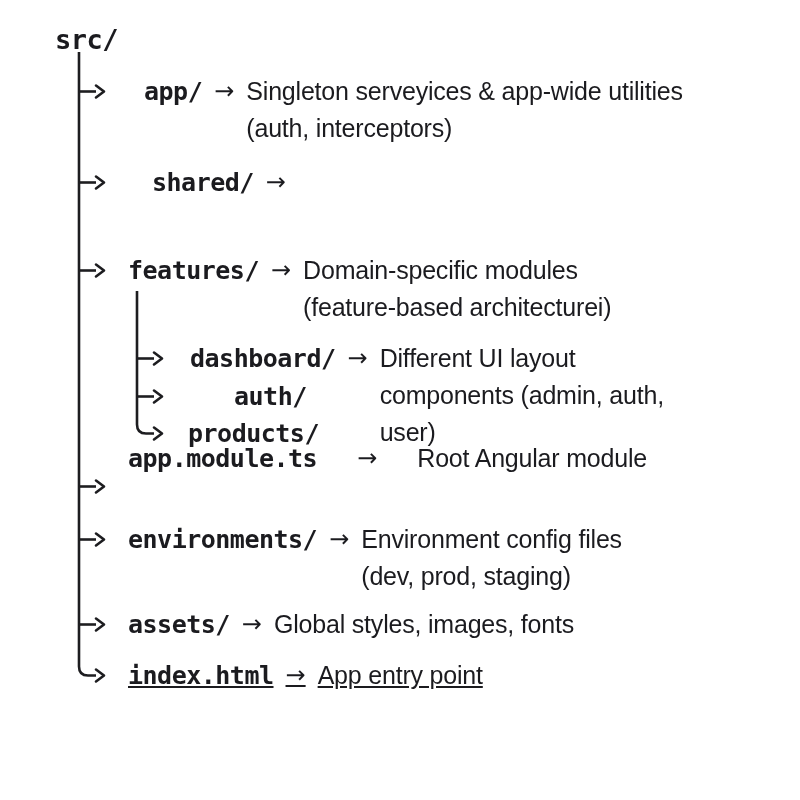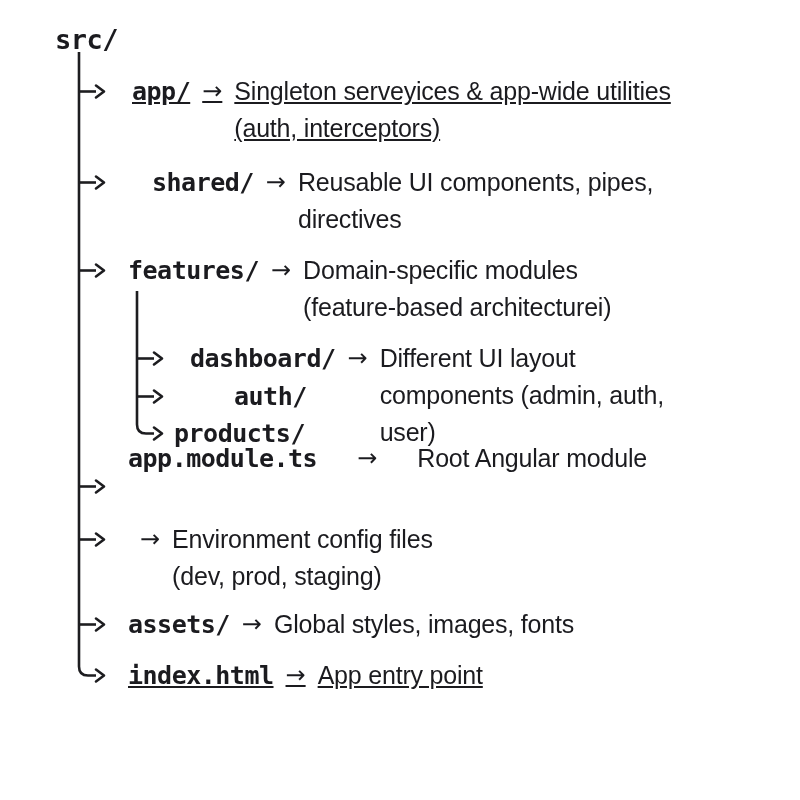--- a/index.html
+++ b/index.html
@@ -52,26 +52,26 @@
   }
   .desc {
     font-family: "Liberation Sans", sans-serif;
     font-weight: 400;
     font-size: 25px;
     line-height: 37px;
     white-space: pre-line;
     letter-spacing: -0.2px;
   }
   
-  .r-app     { top: 73px;  left: 132px; text-decoration: underline; }
+  .r-app     { top: 73px;  left: 144px; }
   .r-shared  { top: 164px; left: 128px; margin-left: 24px; }
   .r-features{ top: 252px; left: 128px; }
   .r-dash    { top: 340px; left: 190px; }
   .r-auth    { top: 378px; left: 190px; margin-left: 44px; }
-  .r-prod    { top: 415px; left: 174px; text-align: center; }
+  .r-prod    { top: 415px; left: 188px; text-align: center; }
   .r-module  { top: 440px; left: 128px; gap: 28px; }
   .r-env     { top: 521px; left: 128px; }
   .r-assets  { top: 606px; left: 128px; align-items: flex-end; }
   .r-index   { top: 657px; left: 128px; text-decoration: underline; }
 </style>
 </head>
 <body>
 
 <div class="canvas">
 
@@ -112,22 +112,20 @@
   <div class="row r-app">
     <span class="name">app/</span>
     <span class="arr">→</span>
     <span class="desc">Singleton serveyices &amp; app-wide utilities
 (auth, interceptors)</span>
   </div>
 
   <div class="row r-shared">
     <span class="name">shared/</span>
     <span class="arr">→</span>
-    <span class="desc">Reusable UI components, pipes,
-directives</span>
   </div>
 
   <div class="row r-features">
     <span class="name">features/</span>
     <span class="arr">→</span>
     <span class="desc">Domain-specific modules
 (feature-based architecturei)</span>
   </div>
 
   <div class="row r-dash">
@@ -146,20 +144,21 @@
     <span class="name">products/</span>
   </div>
 
   <div class="row r-module">
     <span class="name">app.module.ts</span>
     <span class="arr">→</span>
     <span class="desc">Root Angular module</span>
   </div>
 
   <div class="row r-env">
+    <span class="name">environments/</span>
     <span class="arr">→</span>
     <span class="desc">Environment config files
 (dev, prod, staging)</span>
   </div>
 
   <div class="row r-assets">
     <span class="name">assets/</span>
     <span class="arr">→</span>
     <span class="desc">Global styles, images, fonts</span>
   </div>

